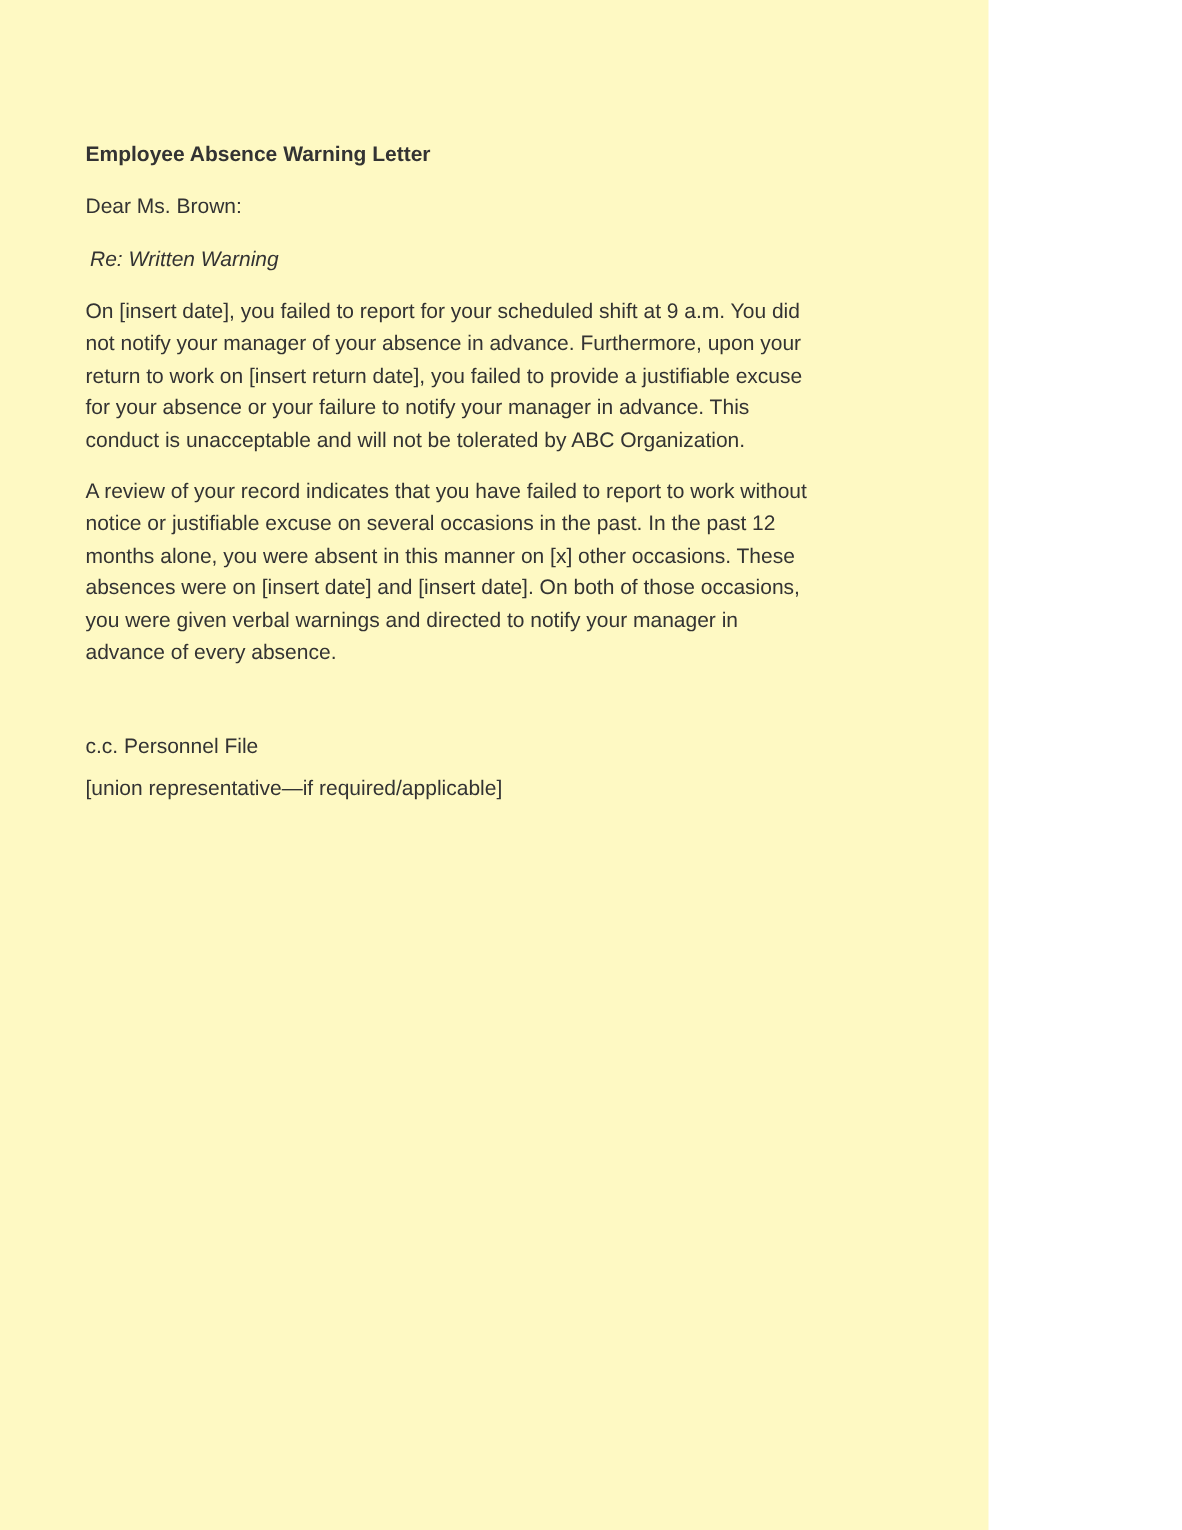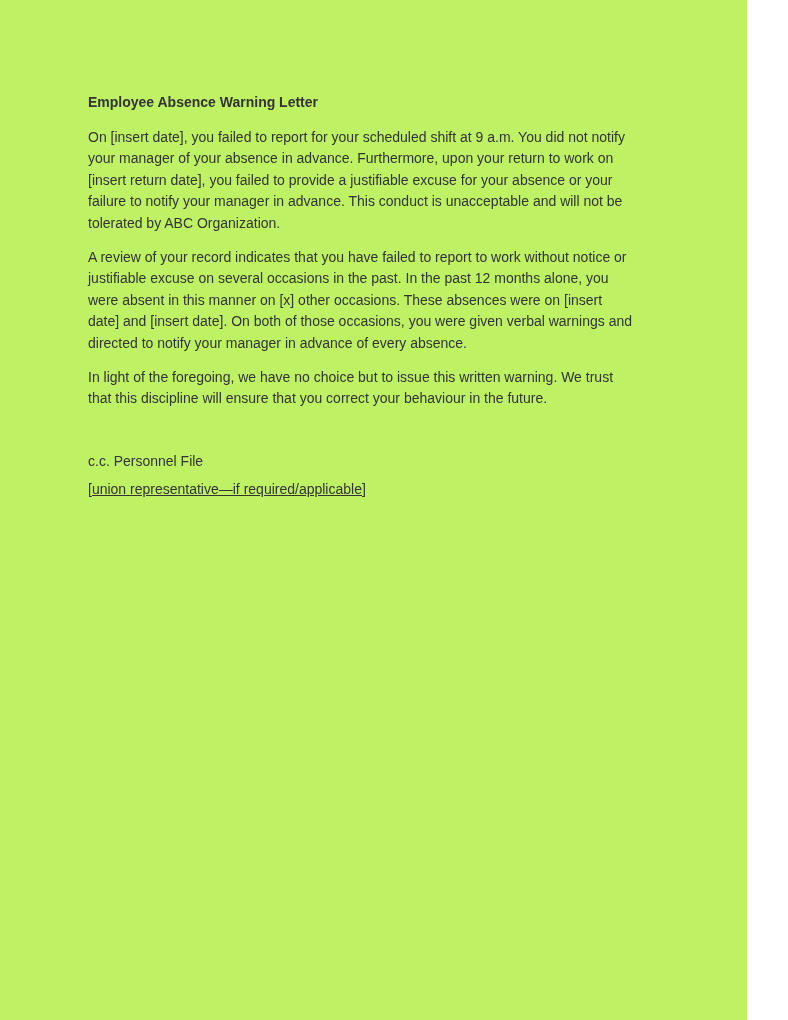--- a/index.html
+++ b/index.html
@@ -9,24 +9,24 @@
     background: #ffffff;
   }
   body {
     width: 788px;
     height: 1020px;
     font-family: "Liberation Sans", sans-serif;
     color: #333333;
     overflow: hidden;
   }
   .page {
-    width: 747px;
+    width: 659px;
     height: 1020px;
-    padding: 92px 115px 40px 88px;
-    background: #bef264;
+    padding: 92px 115px 40px 57px;
+    background: #fef9c3;
   }
   .doc-title {
     font-size: 14px;
     font-weight: bold;
     line-height: 21.5px;
     margin: 0 0 13px 0;
   }
   p {
     font-size: 14px;
     line-height: 21.5px;
@@ -41,37 +41,37 @@
   }
   p.signature {
     margin-bottom: 23px;
   }
   p.cc-line {
     margin-bottom: 7px;
     margin-top: 41px;
   }
   p.union-note {
     margin-bottom: 16px;
-    text-decoration: underline;
   }
 </style>
 </head>
 <body>
 
 <div class="page">
 
   <h1 class="doc-title">Employee Absence Warning Letter</h1>
 
+  <p>Dear Ms. Brown:</p>
 
+  <p class="subject">Re: Written Warning</p>
 
   <p class="body-para">On [insert date], you failed to report for your scheduled shift at 9 a.m. You did not notify your manager of your absence in advance. Furthermore, upon your return to work on [insert return date], you failed to provide a justifiable excuse for your absence or your failure to notify your manager in advance. This conduct is unacceptable and will not be tolerated by ABC Organization.</p>
 
   <p class="body-para">A review of your record indicates that you have failed to report to work without notice or justifiable excuse on several occasions in the past. In the past 12 months alone, you were absent in this manner on [x] other occasions. These absences were on [insert date] and [insert date]. On both of those occasions, you were given verbal warnings and directed to notify your manager in advance of every absence.</p>
 
-  <p class="body-para">In light of the foregoing, we have no choice but to issue this written warning. We trust that this discipline will ensure that you correct your behaviour in the future.</p>
 
 
 
   <p class="cc-line">c.c. Personnel File</p>
 
   <p class="union-note">[union representative—if required/applicable]</p>
 
 </div>
 
 </body></html>

